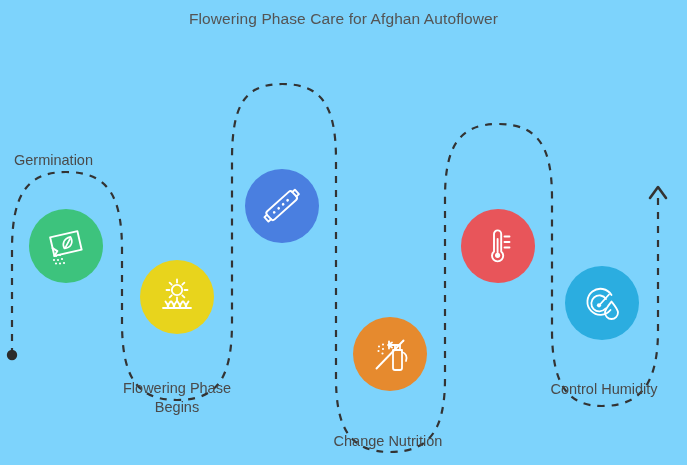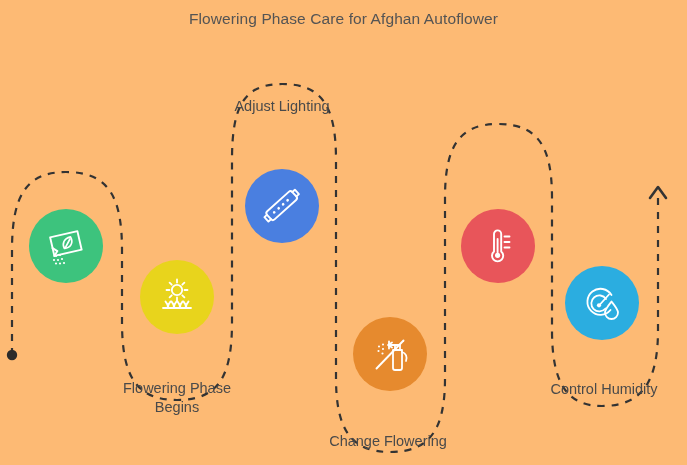--- a/index.html
+++ b/index.html
@@ -9,21 +9,21 @@
     background: #ffffff;
   }
   body {
     font-family: "Liberation Sans", sans-serif;
     -webkit-font-smoothing: antialiased;
   }
   #infographic {
     position: relative;
     width: 687px;
     height: 465px;
-    background: #fdba74;
+    background: #7dd3fc;
     overflow: hidden;
   }
   #diagram-title {
     position: absolute;
     left: 0;
     top: 10px;
     width: 687px;
     text-align: center;
     font-size: 15.5px;
     color: #545454;
@@ -112,20 +112,21 @@
           <circle cx="9" cy="35" r="1.1"></circle>
             <circle cx="13" cy="35" r="1.1"></circle>
           <circle cx="17" cy="34" r="1.1"></circle>
             <circle cx="11" cy="38.5" r="1.1"></circle>
           <circle cx="15" cy="38.5" r="1.1"></circle>
             <circle cx="19" cy="38" r="1.1"></circle>
         </g>
       </svg>
     </span>
   </div>
+  <div class="node-label" style="left:14px; top:151px; text-align:left;">Germination</div>
 
   <div class="node" style="left:140px; top:260px; background:#E8D41C;">
     <span>
       <svg width="44" height="44" viewBox="0 0 44 44">
         <g fill="none" stroke="#ffffff" stroke-width="1.8" stroke-linecap="round">
           <circle cx="22" cy="15" r="5.2"></circle>
           <path d="M22 4.5 V7.5 M22 22.5 V25.5 M11.5 15 H14.5 M29.5 15 H32.5
                    M14.6 7.6 L16.7 9.7 M27.3 20.3 L29.4 22.4
                    M29.4 7.6 L27.3 9.7 M16.7 20.3 L14.6 22.4"></path>
           <path d="M8 33 H36"></path>
@@ -150,21 +151,20 @@
         </g>
         <g transform="rotate(-42 23 23)" fill="#ffffff">
           <circle cx="13" cy="22.5" r="1.35"></circle>
           <circle cx="19" cy="22.5" r="1.35"></circle>
           <circle cx="25" cy="22.5" r="1.35"></circle>
           <circle cx="31" cy="22.5" r="1.35"></circle>
         </g>
       </svg>
     </span>
   </div>
-  <div class="node-label" style="left:182px; top:97px; width:200px; text-align:center;">Adjust Lighting</div>
 
   <div class="node" style="left:353px; top:317px; background:#E68A2E;">
     <span>
       <svg width="44" height="44" viewBox="0 0 44 44">
         <g fill="none" stroke="#ffffff" stroke-width="1.8" stroke-linejoin="round" stroke-linecap="round">
           <path d="M25 18 H34 V36 A2 2 0 0 1 32 38 H27 A2 2 0 0 1 25 36 Z"></path>
           <path d="M27 18 V13 H32 V18"></path>
           <path d="M27 13 H21"></path>
           <path d="M21 9.5 V16.5"></path>
           <path d="M24 10.5 L20 13 L24 15.5"></path>
@@ -174,21 +174,21 @@
           <circle cx="15" cy="12.5" r="1.05"></circle>
             <circle cx="11" cy="14.5" r="1.05"></circle>
           <circle cx="15" cy="17" r="1.05"></circle>
             <circle cx="10.5" cy="19" r="1.05"></circle>
           <circle cx="14.5" cy="21.5" r="1.05"></circle>
         </g>
         <path d="M8.5 36.5 L35.5 8.5" fill="none" stroke="#ffffff" stroke-width="1.9" stroke-linecap="round"></path>
       </svg>
     </span>
   </div>
-  <div class="node-label" style="left:288px; top:432px; width:200px; text-align:center;">Change Flowering</div>
+  <div class="node-label" style="left:288px; top:432px; width:200px; text-align:center;">Change Nutrition</div>
 
   <div class="node" style="left:461px; top:209px; background:#E8555A;">
     <span>
       <svg width="42" height="42" viewBox="0 0 42 42">
         <g fill="none" stroke="#ffffff" stroke-width="1.9" stroke-linejoin="round" stroke-linecap="round">
           <path d="M17 26.5 V9 A3.6 3.6 0 0 1 24.2 9 V26.5
                    A5.6 5.6 0 1 1 17 26.5 Z"></path>
           <path d="M20.6 14 V27.6"></path>
           <circle cx="20.6" cy="30.3" r="2.6" fill="#ffffff" stroke="none"></circle>
           <path d="M27.5 11.5 H32.5 M27.5 17 H32.5 M27.5 22.5 H32.5"></path>

